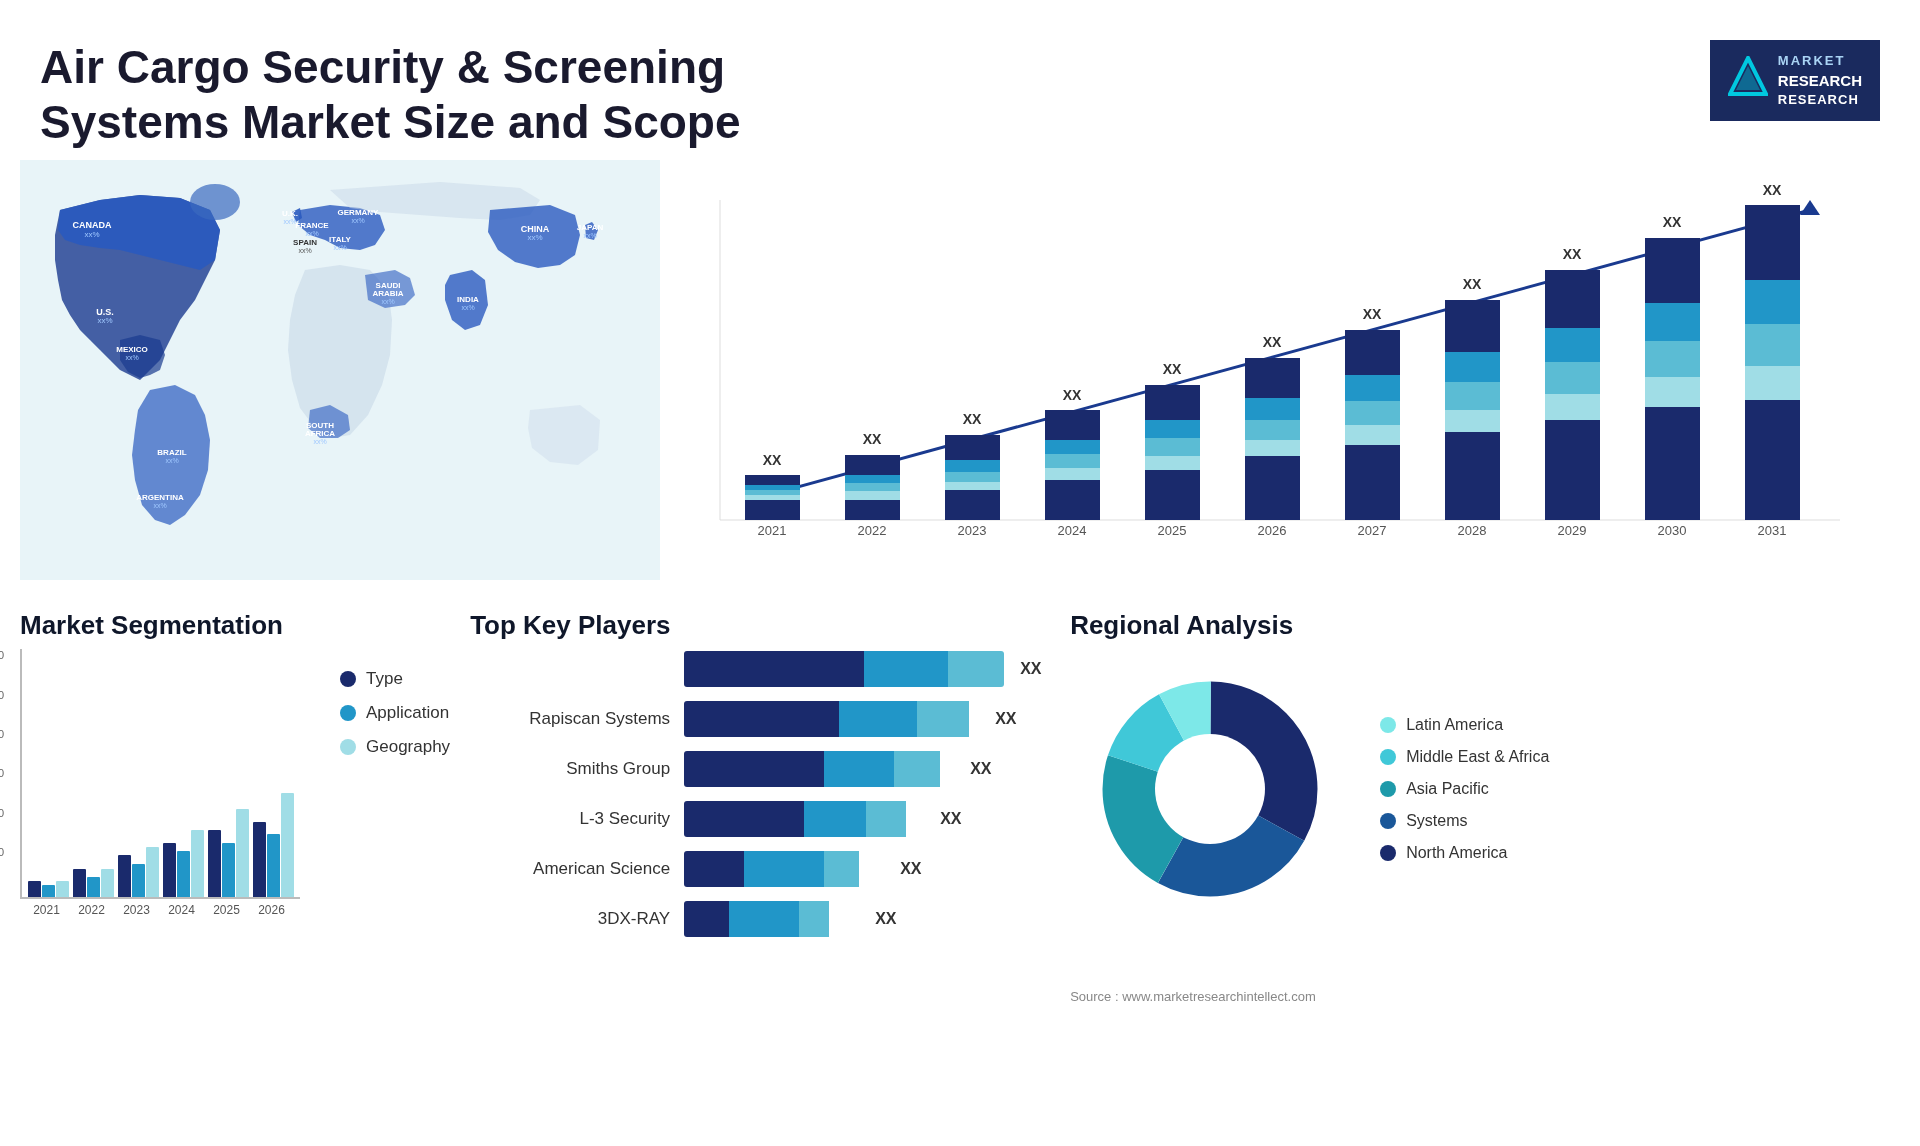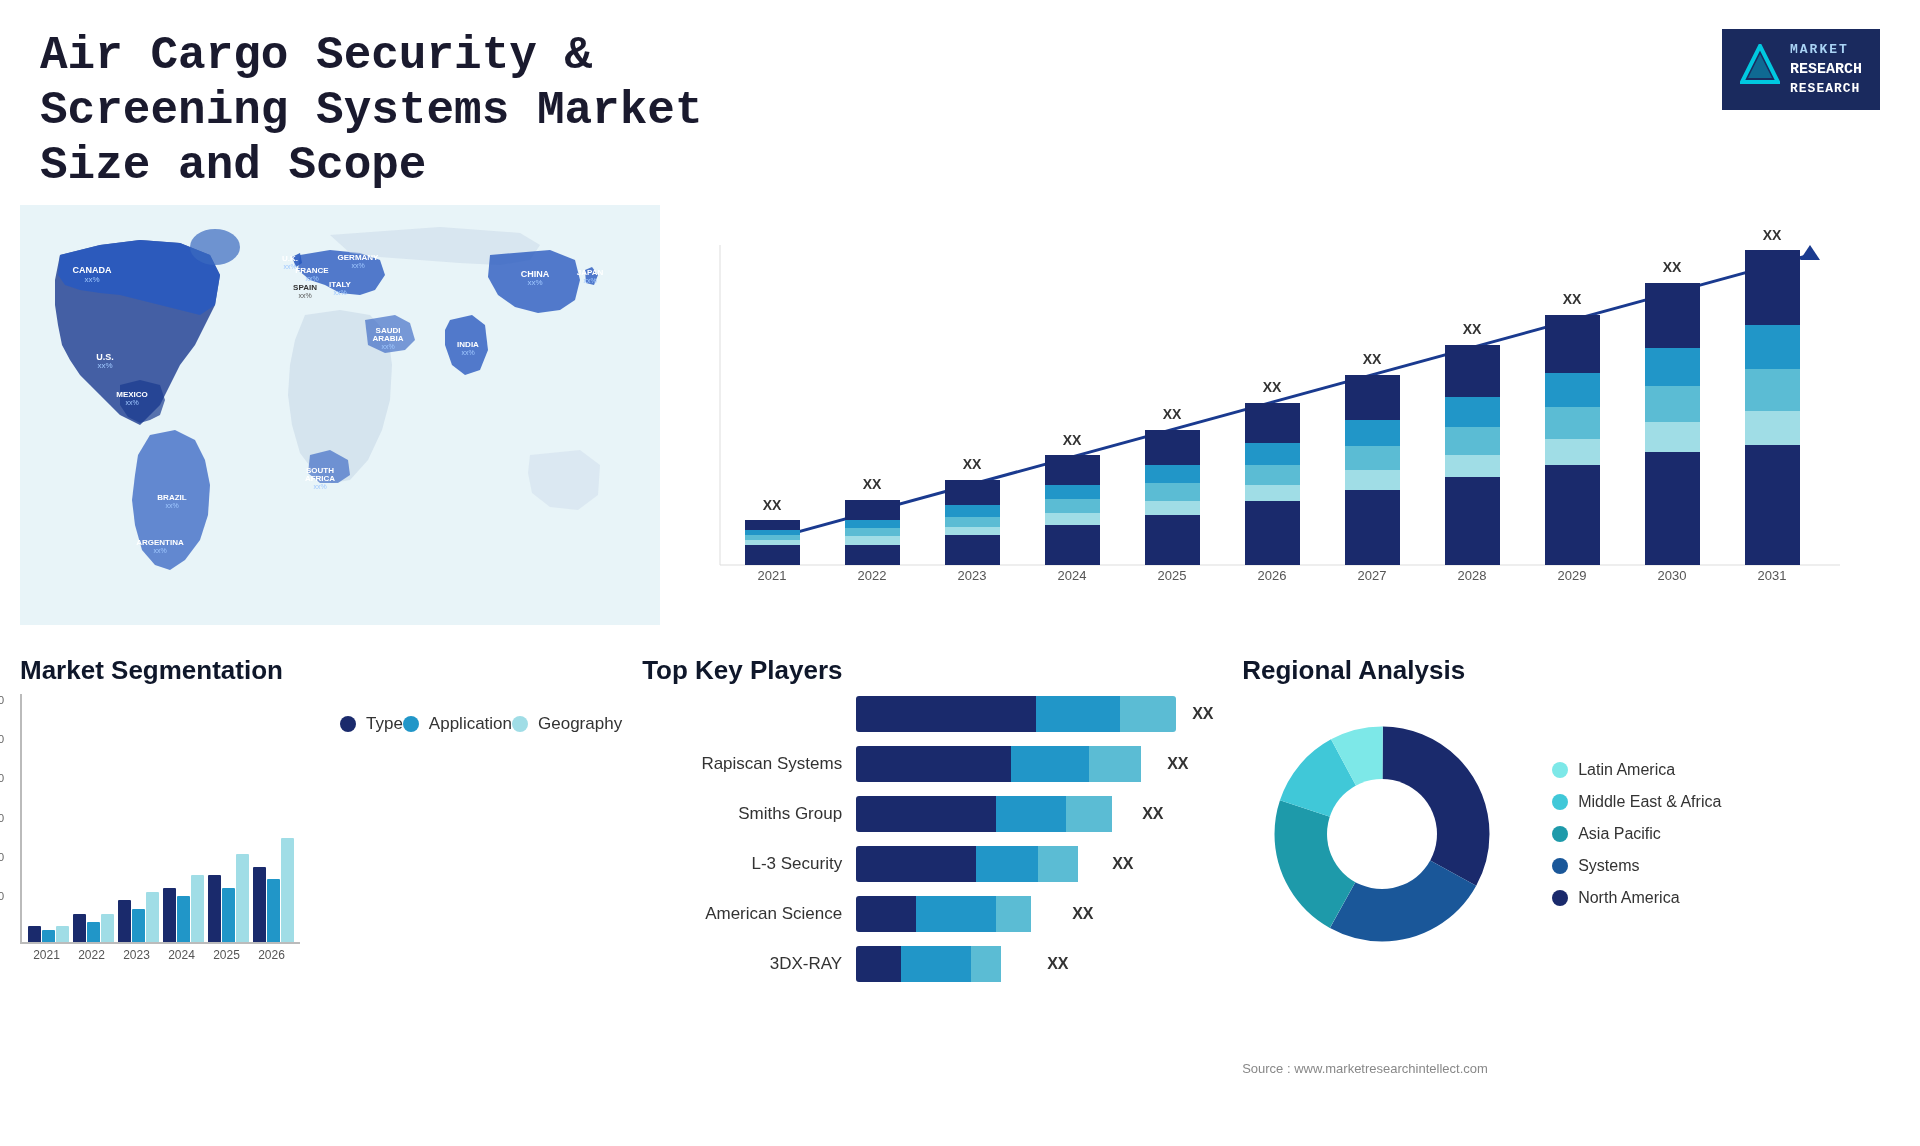--- a/index.html
+++ b/index.html
@@ -10,22 +10,21 @@
       font-family: 'Arial', sans-serif;
       overflow: hidden;
       position: relative;
     }
 
     
     .header {
       display: flex;
       justify-content: space-between;
       align-items: flex-start;
-      padding: 29px 40px 10px 40px;
-      font-family: Liberation Mono, monospace;
+      padding: 40px 40px 10px 40px;
     }
     .title {
       font-size: 46px;
       font-weight: 700;
       color: #1a1a2e;
       line-height: 1.2;
       max-width: 800px;
     }
     .logo-area {
       display: flex;
@@ -87,21 +86,22 @@
       flex: 0 0 420px;
     }
     .section-title {
       font-size: 26px;
       font-weight: 700;
       color: #0f172a;
       margin-bottom: 8px;
     }
     .seg-legend {
       display: flex;
-      flex-direction: row;
+      flex-direction: column;
+      gap: 14px;
       margin-left: 20px;
     }
     .legend-item {
       display: flex;
       align-items: center;
       gap: 10px;
       font-size: 17px;
       color: #333;
     }
     .legend-dot {
@@ -610,16 +610,16 @@
           <div class="regional-dot" style="background:#1a5799;"></div>
           <span>Systems</span>
         </div>
         <div class="regional-legend-item">
           <div class="regional-dot" style="background:#1a2a6c;"></div>
           <span>North America</span>
         </div>
       </div>
     </div>
 
-    <div class="source-text" style="margin-top:87px; text-align:left; padding-right:0; padding-left:0; font-size:13px; color:#888;">Source : www.marketresearchintellect.com</div>
+    <div class="source-text" style="margin-top:60px; text-align:left; padding-right:0; padding-left:0; font-size:13px; color:#888;">Source : www.marketresearchintellect.com</div>
   </div>
 
 </div>
 
 </body></html>

